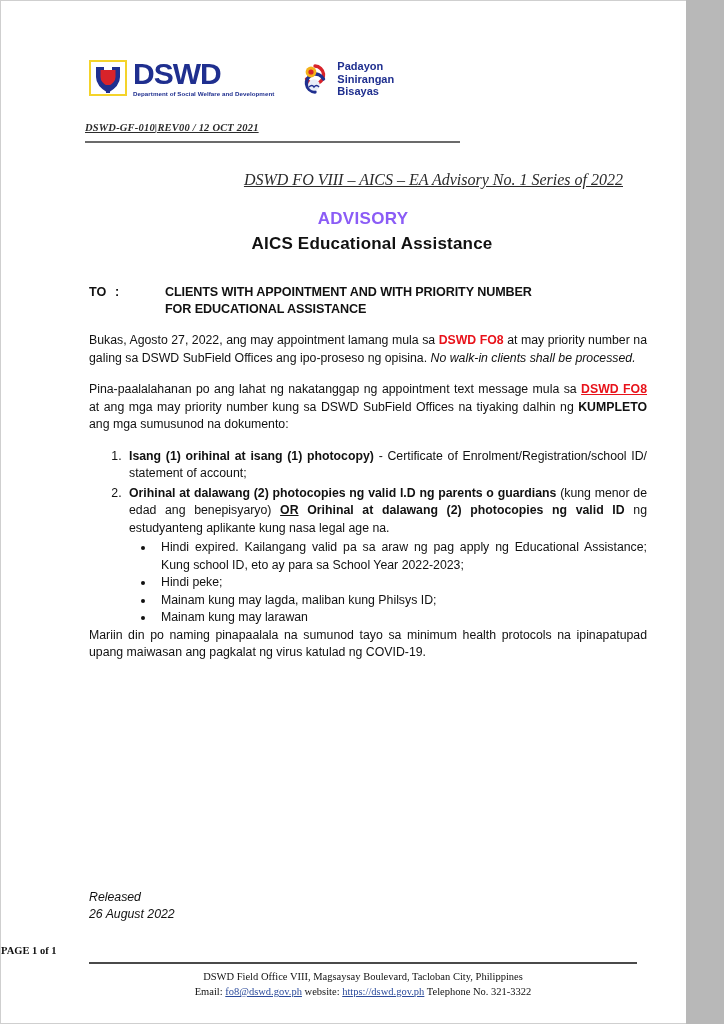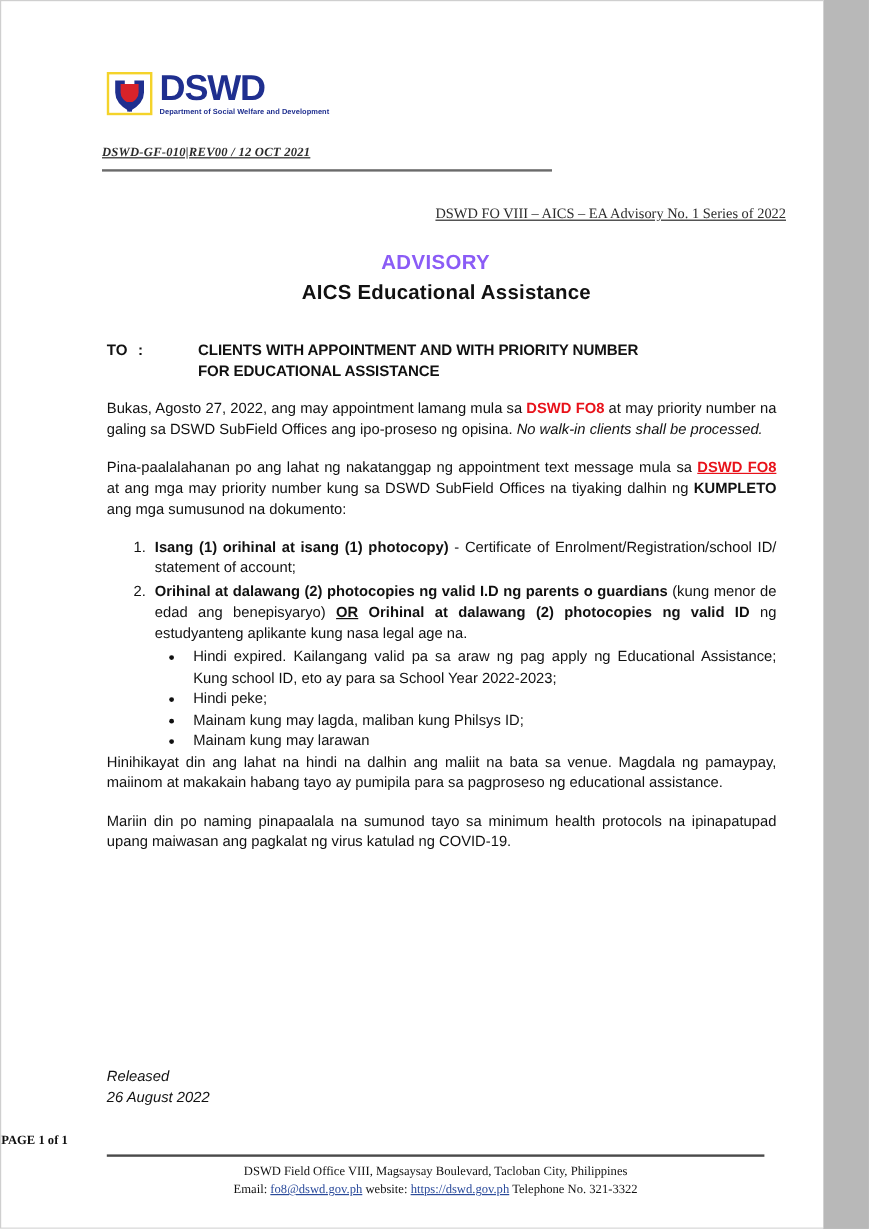--- a/index.html
+++ b/index.html
@@ -117,24 +117,25 @@
     left: 84px;
     top: 140px;
     width: 375px;
     height: 2px;
     background: #6b6b6b;
   }
 
   
   .doc-ref {
     position: absolute;
-    right: 68px;
+    right: 100px;
     top: 170px;
     font-family: "Liberation Serif", serif;
-    font-size: 12px;
+    font-style: italic;
+    font-size: 16px;
     color: #2b2b2b;
     text-decoration: underline;
     white-space: nowrap;
   }
 
   
   .title-block {
     position: absolute;
     left: 0;
     top: 208px;
@@ -278,20 +279,35 @@
               <path d="M5.5 4 H20.5 V11 Q20.5 16.5 13 20.5 Q5.5 16.5 5.5 11 Z" fill="#d8232a"></path>
               <rect x="11" y="19" width="4" height="8" fill="#1f2f8f"></rect>
             </svg>
           </div>
           <div class="dswd-wordmark">
             <span class="dswd-word">DSWD</span>
             <span class="dswd-sub">Department of Social Welfare and Development</span>
           </div>
         </div>
 
+        <div class="padayon-logo">
+          <svg class="padayon-mark" viewBox="0 0 34 34" xmlns="http://www.w3.org/2000/svg" aria-hidden="true">
+            <path d="M17 4 A9 9 0 1 1 8.5 17" fill="none" stroke="#d8232a" stroke-width="3.4" stroke-linecap="round"></path>
+            <path d="M17 30 A9 9 0 1 1 25.5 17" fill="none" stroke="#1f2f8f" stroke-width="3.4" stroke-linecap="round"></path>
+            <circle cx="13" cy="10" r="5.4" fill="#f4b21a"></circle>
+            <circle cx="13" cy="10" r="2.6" fill="#d8232a"></circle>
+            <circle cx="16" cy="23" r="5.8" fill="#e8eef8"></circle>
+            <path d="M11 25 q3 -3 5 0 q2.5 -3 5 0" fill="none" stroke="#1f2f8f" stroke-width="1.4"></path>
+          </svg>
+          <div class="padayon-text">
+            <div>Padayon</div>
+            <div>Sinirangan</div>
+            <div>Bisayas</div>
+          </div>
+        </div>
 
       </div>
     </div>
 
     <div class="form-code">DSWD-GF-010|REV00 / 12 OCT 2021</div>
     <div class="header-rule"></div>
 
     <div class="doc-ref">DSWD FO VIII – AICS – EA Advisory No. 1 Series of 2022</div>
 
     <div class="title-block">
@@ -316,21 +332,20 @@
 
 
       <ul class="id-list">
         <li>Hindi expired. Kailangang valid pa sa araw ng pag apply ng Educational Assistance; Kung school ID, eto ay para sa School Year 2022-2023;</li>
         <li>Hindi peke;</li>
         <li>Mainam kung may lagda, maliban kung Philsys ID;</li>
         <li>Mainam kung may larawan</li>
       </ul>
 
 
-      <p class="para">Hinihikayat din ang lahat na hindi na dalhin ang maliit na bata sa venue. Magdala ng pamaypay, maiinom at makakain habang tayo ay pumipila para sa pagproseso ng educational assistance.</p>
 
       <p class="para">Mariin din po naming pinapaalala na sumunod tayo sa minimum health protocols na ipinapatupad upang maiwasan ang pagkalat ng virus katulad ng COVID-19.</p>
     </div>
 
     <div class="released">
       <div>Released</div>
       <div>26 August 2022</div>
     </div>
 
     <div class="page-num">PAGE 1 of 1</div>

